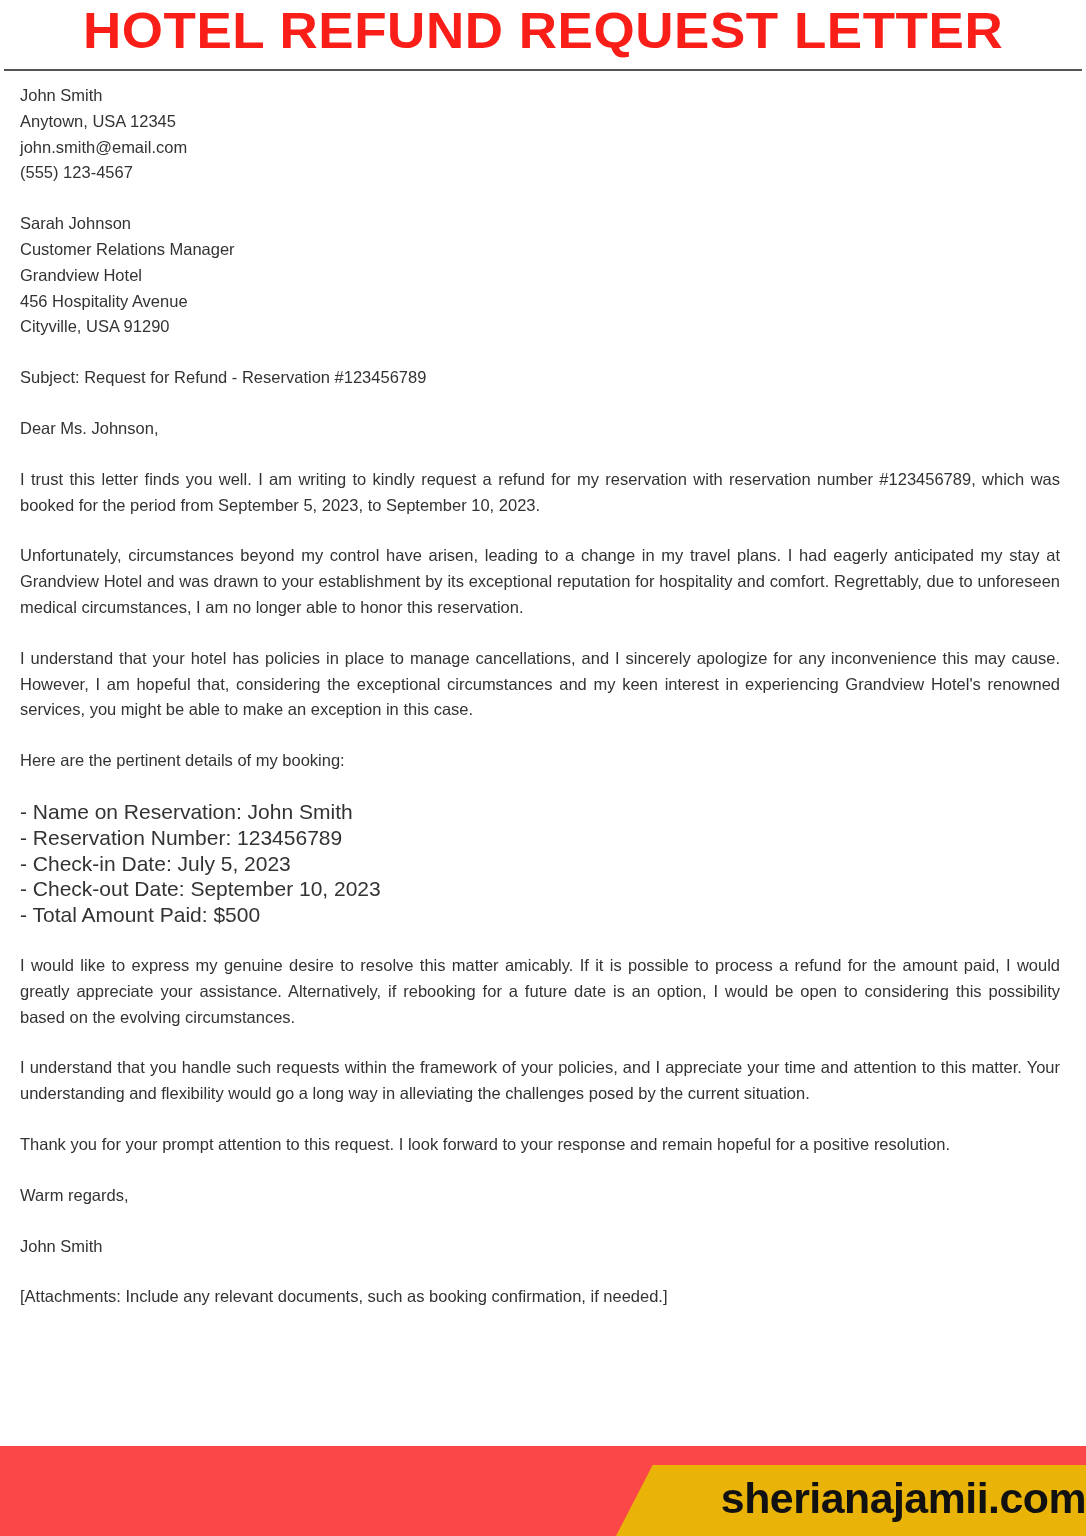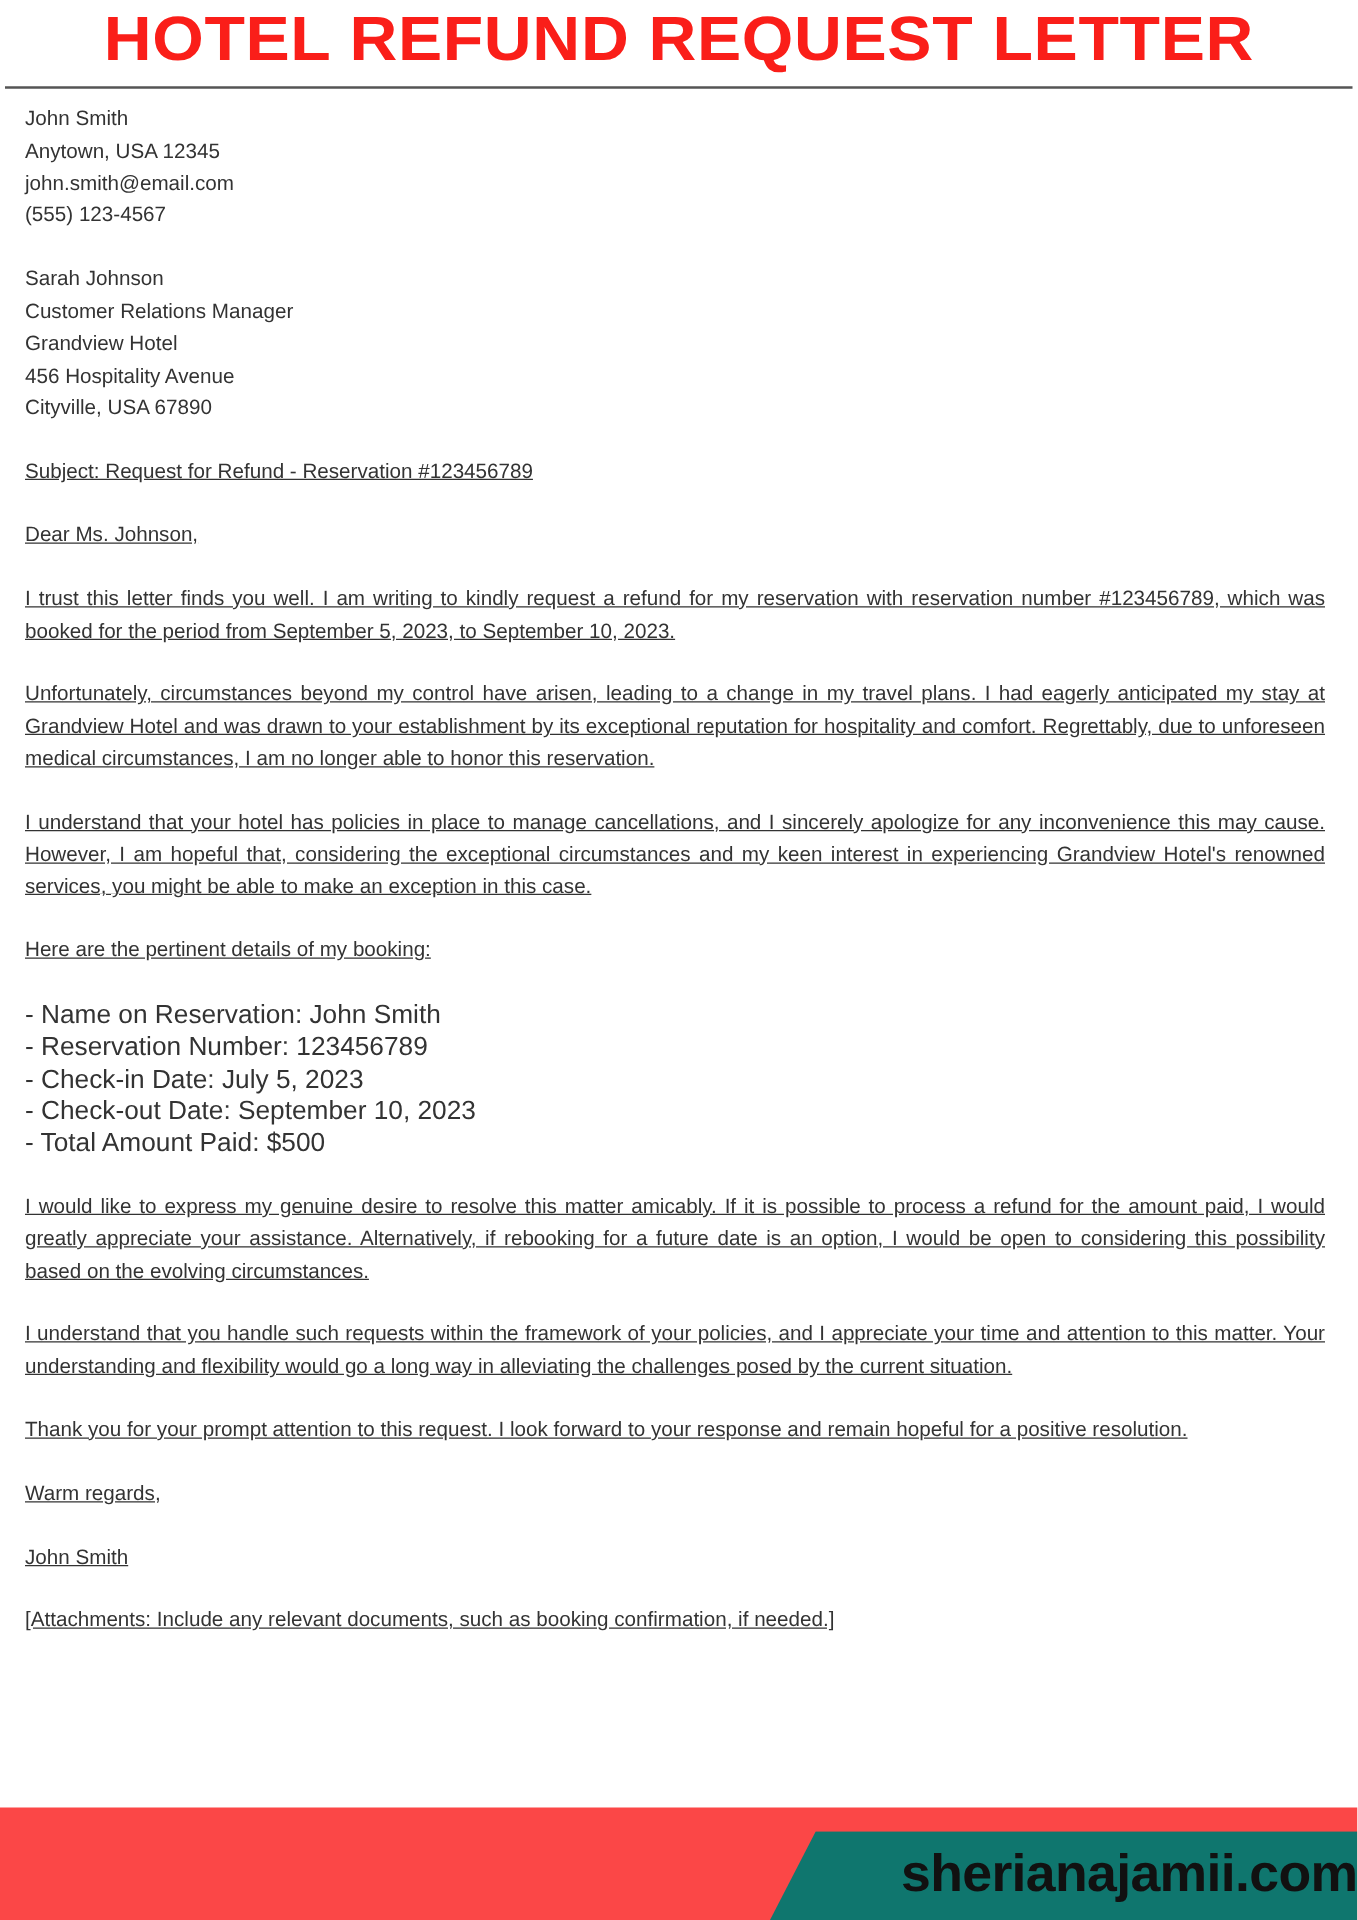--- a/index.html
+++ b/index.html
@@ -71,21 +71,20 @@
   .para {
     font-size: 16.5px;
     line-height: 25.8px;
     text-align: justify;
     text-justify: inter-word;
     margin: 0;
     padding-right: 2px;
   }
   .para.gap {
     margin-top: 25px;
-    text-decoration: underline;
   }
   .para.left {
     text-align: left;
   }
 
   .details {
     margin-top: 25px;
   }
   .details .line {
     font-size: 21px;
@@ -107,21 +106,21 @@
     top: 3px;
     bottom: 0;
     background: #FB4747;
   }
   .footer-panel {
     position: absolute;
     right: 0;
     top: 22px;
     bottom: 0;
     width: 470px;
-    background: #0f766e;
+    background: #eab308;
     clip-path: polygon(7.8% 0, 100% 0, 100% 100%, 0% 100%);
     display: flex;
     align-items: center;
     justify-content: flex-end;
     padding-right: 0px;
     box-sizing: border-box;
   }
   .footer-site {
     font-family: "Liberation Sans", sans-serif;
     font-weight: bold;
@@ -152,21 +151,21 @@
       <div class="line">Anytown, USA 12345</div>
       <div class="line">john.smith@email.com</div>
       <div class="line">(555) 123-4567</div>
     </div>
 
     <div class="block gap">
       <div class="line">Sarah Johnson</div>
       <div class="line">Customer Relations Manager</div>
       <div class="line">Grandview Hotel</div>
       <div class="line">456 Hospitality Avenue</div>
-      <div class="line">Cityville, USA 67890</div>
+      <div class="line">Cityville, USA 91290</div>
     </div>
 
     <p class="para left gap">Subject: Request for Refund - Reservation #123456789</p>
 
     <p class="para left gap">Dear Ms. Johnson,</p>
 
     <p class="para gap">I trust this letter finds you well. I am writing to kindly request a refund for my reservation with reservation number #123456789, which was booked for the period from September 5, 2023, to September 10, 2023.</p>
 
     <p class="para gap">Unfortunately, circumstances beyond my control have arisen, leading to a change in my travel plans. I had eagerly anticipated my stay at Grandview Hotel and was drawn to your establishment by its exceptional reputation for hospitality and comfort. Regrettably, due to unforeseen medical circumstances, I am no longer able to honor this reservation.</p>
 

